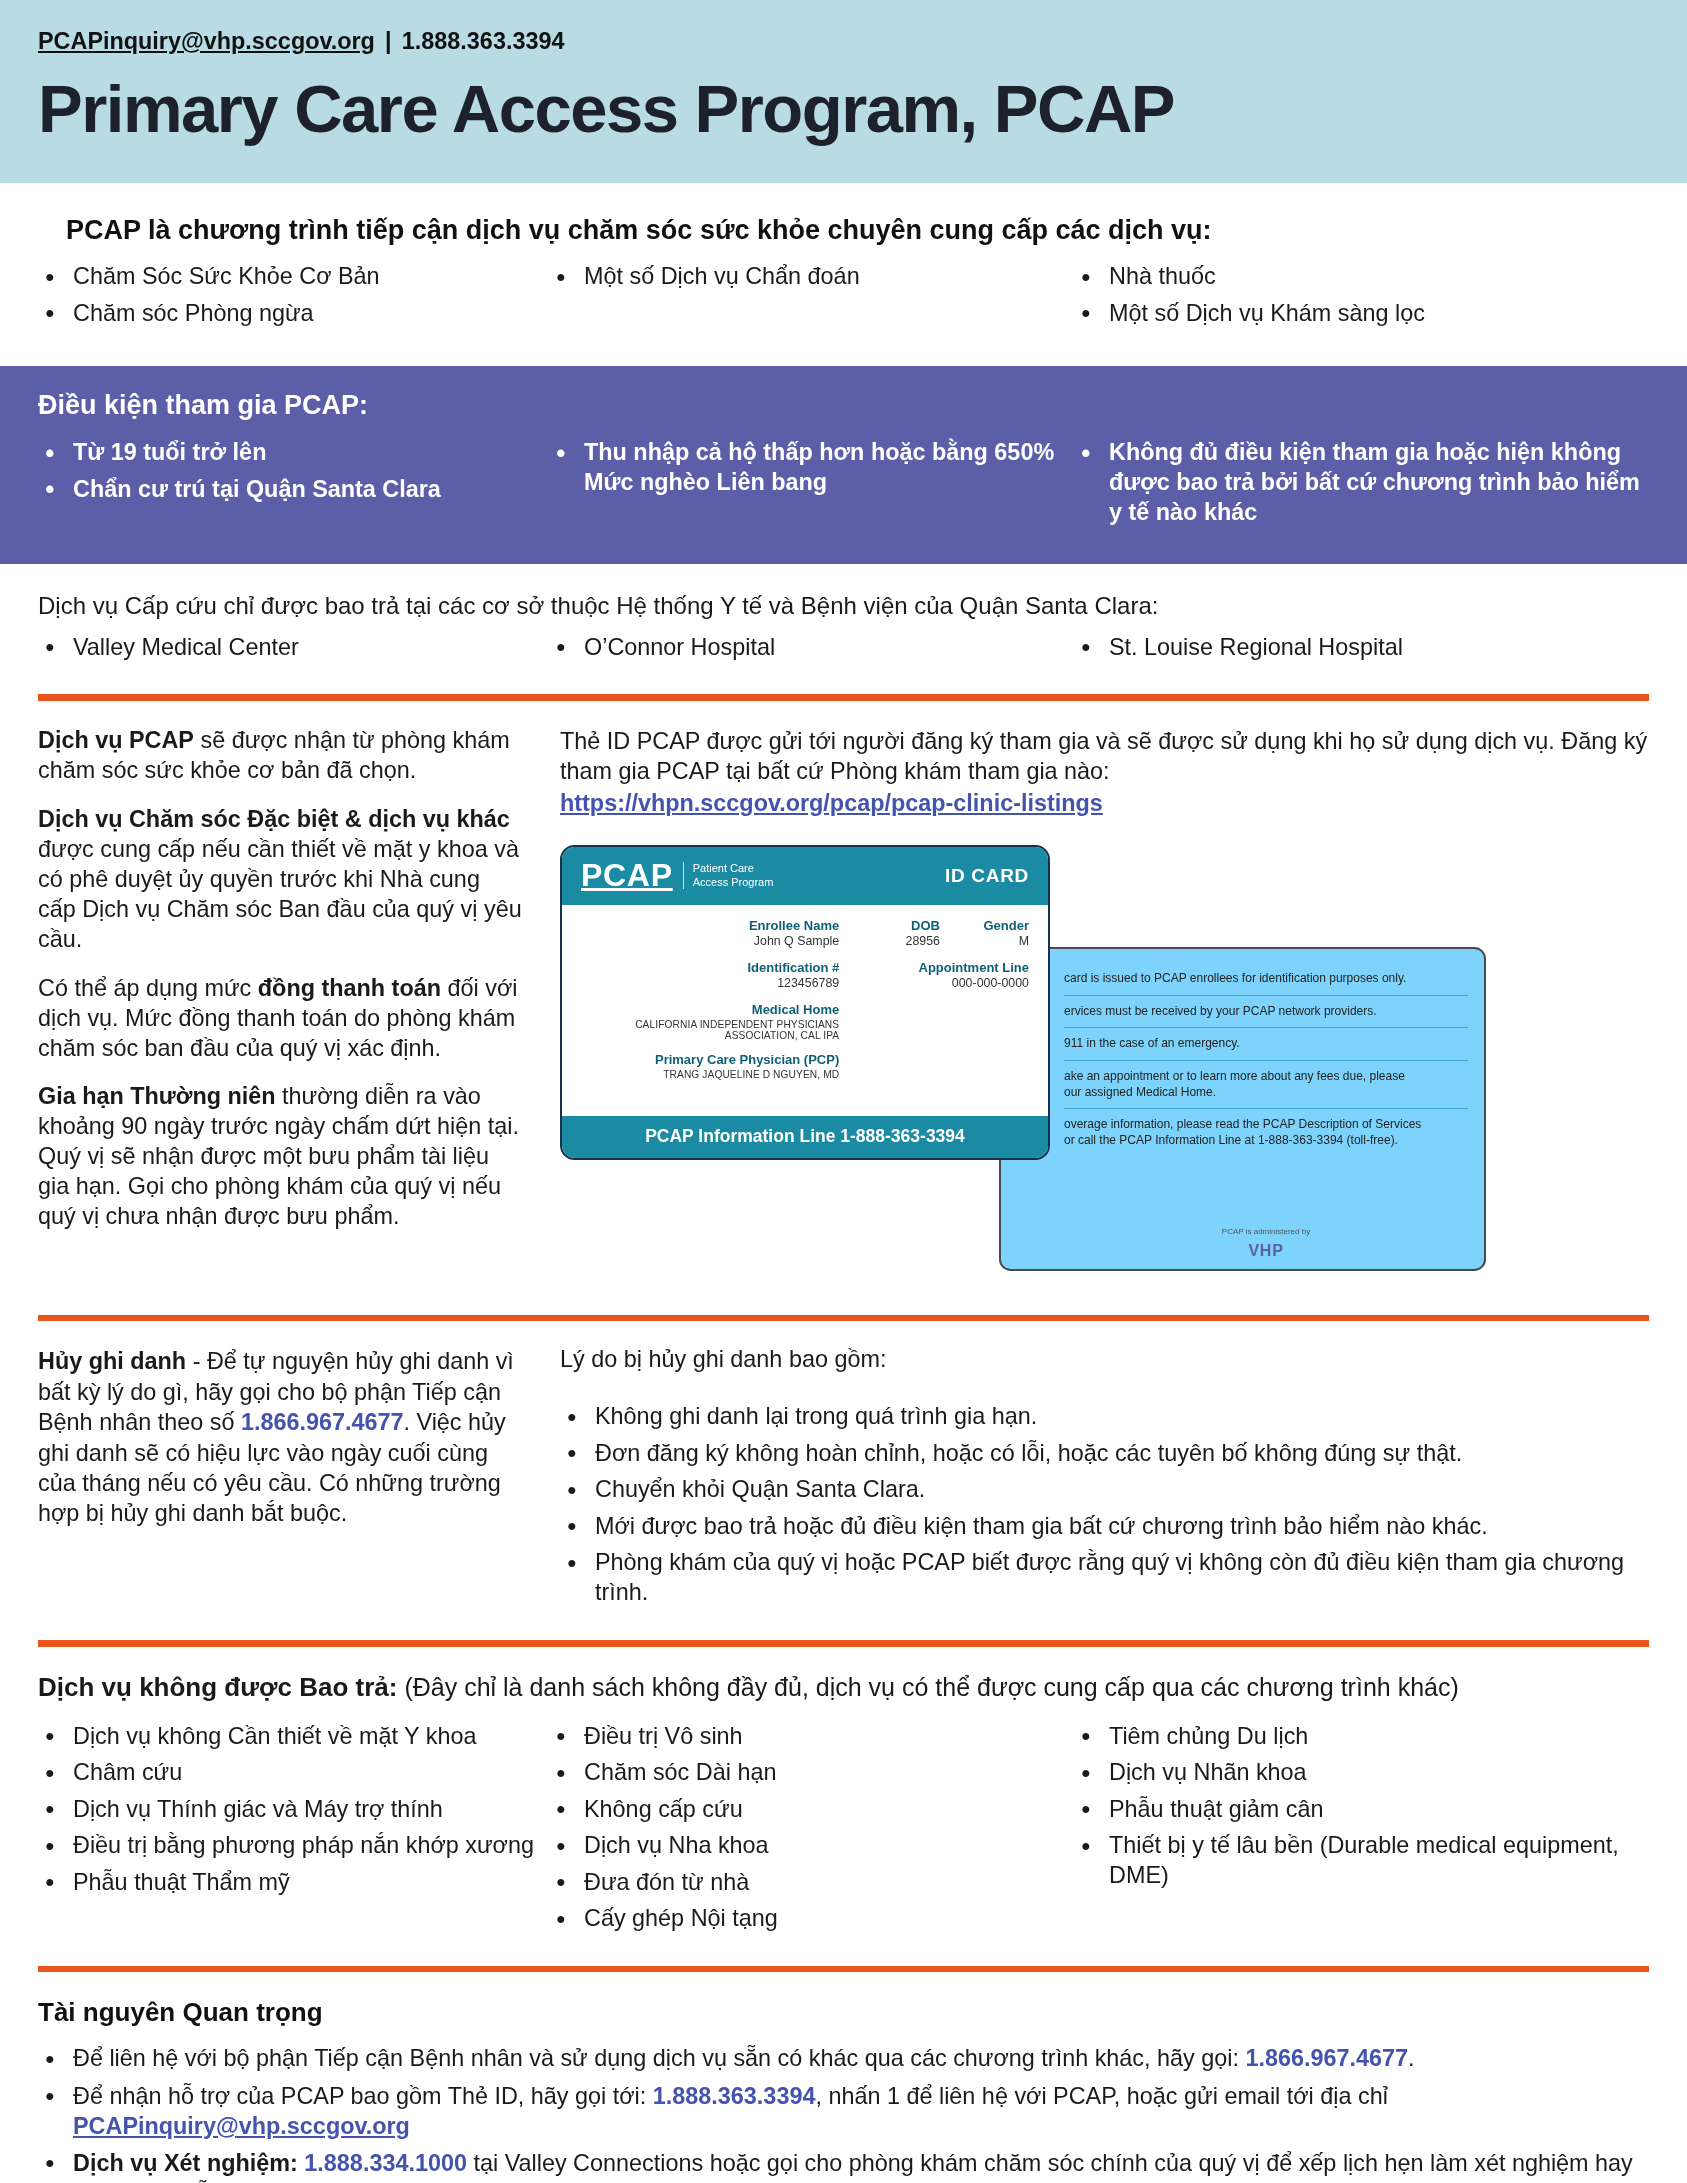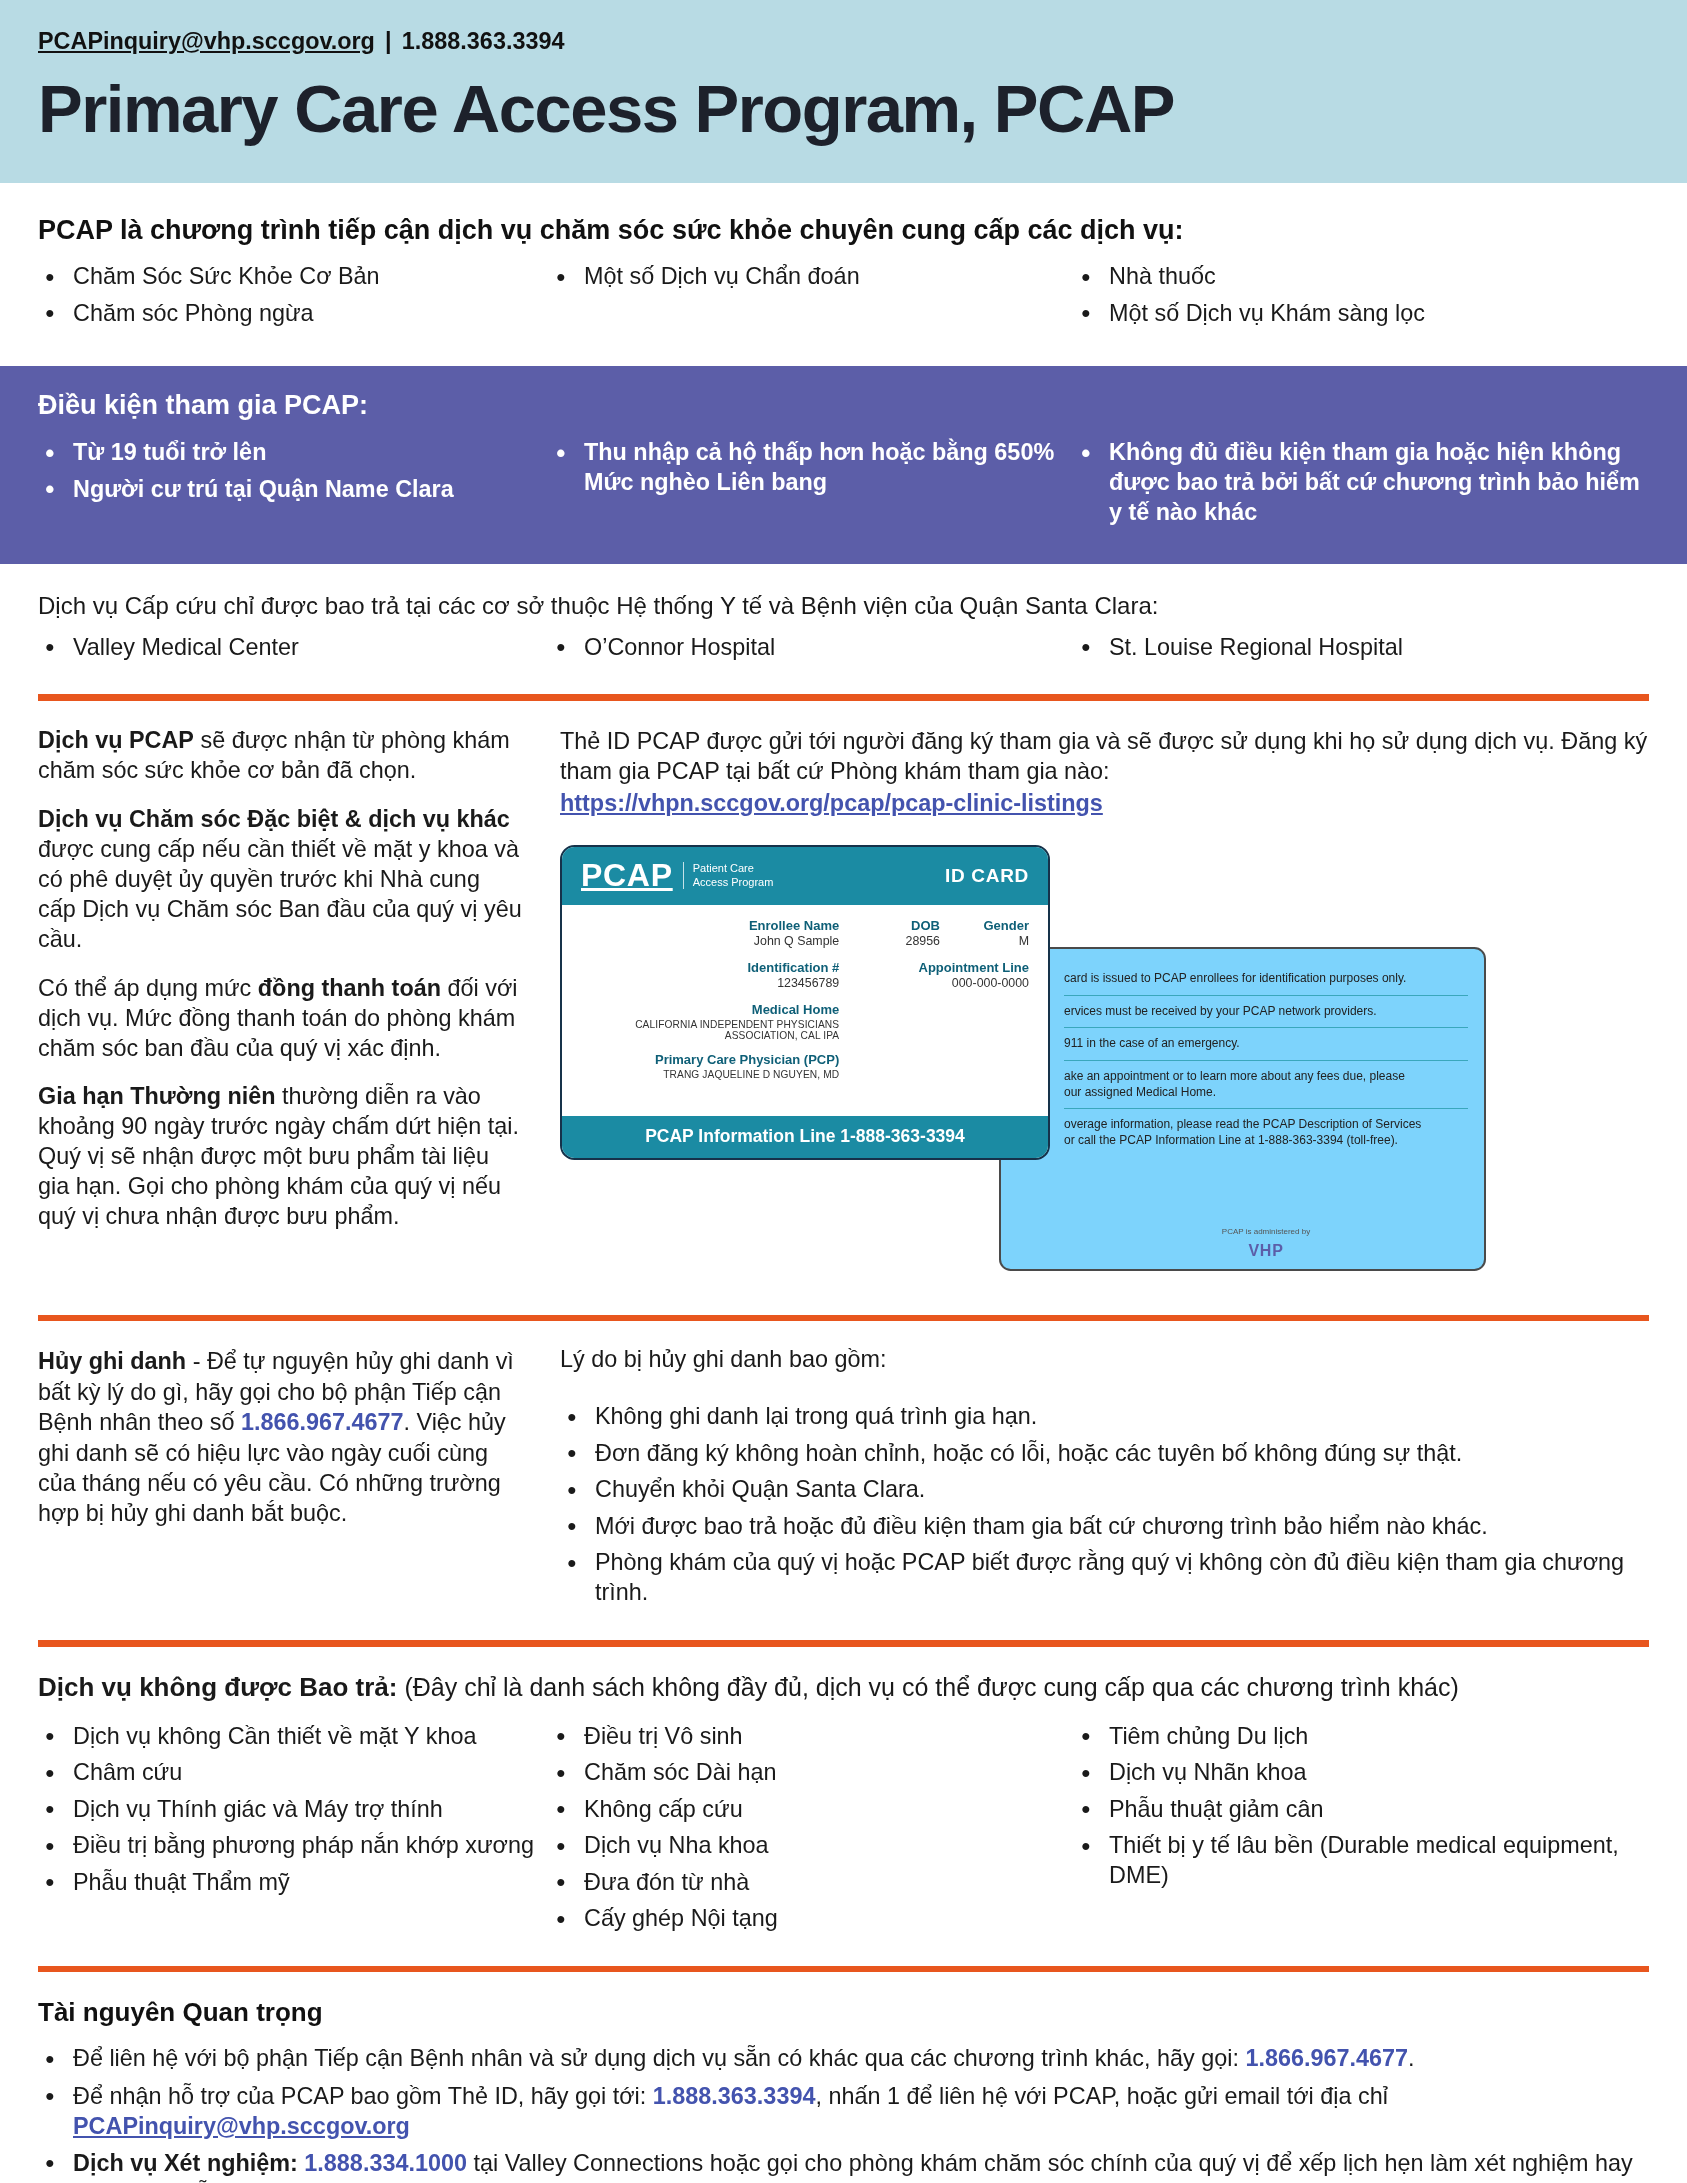--- a/index.html
+++ b/index.html
@@ -39,21 +39,21 @@
     font-size:23.4px;
     line-height:1.28;
   }
   ul.blist li::before { content:"•"; position:absolute; left:7.3px; top:-1.5px; font-size:26px; }
   .rule { height:6.6px; background:#e8561e; margin:25px 38px; }
   .num { color:#4353ae; font-weight:bold; }
   .ulink { color:#4353ae; font-weight:bold; text-decoration:underline; cursor:pointer; }
 
   
   .intro { margin-top:32px; }
-  .intro .h-bold { margin-bottom:16px; }
+  .intro .h-bold { margin-bottom:16px;margin-left:28px; }
 
   
   .banner { background:#5c5ea8; color:#fff; padding:23.4px 38px 29px 38px; margin-top:31px; }
   .banner .h-bold { color:#fff; margin-bottom:17.5px; }
   .banner ul.blist li { font-weight:bold; }
   .banner ul.blist li::before { color:#fff; }
 
   
   .emergency { margin-top:28px; }
   .em-heading { font-size:24px; margin-bottom:13px; }
@@ -152,21 +152,21 @@
         <li>Một số Dịch vụ Khám sàng lọc</li>
       </ul>
     </div>
   </section>
 
   <section class="banner">
     <h2 class="h-bold">Điều kiện tham gia PCAP:</h2>
     <div class="cols3">
       <ul class="blist">
         <li>Từ 19 tuổi trở lên</li>
-        <li>Người cư trú tại Quận Name Clara</li>
+        <li>Chẩn cư trú tại Quận Santa Clara</li>
       </ul>
       <ul class="blist">
         <li>Thu nhập cả hộ thấp hơn hoặc bằng 650% Mức nghèo Liên bang</li>
       </ul>
       <ul class="blist">
         <li>Không đủ điều kiện tham gia hoặc hiện không được bao trả bởi bất cứ chương trình bảo hiểm y tế nào khác</li>
       </ul>
     </div>
   </section>
 

